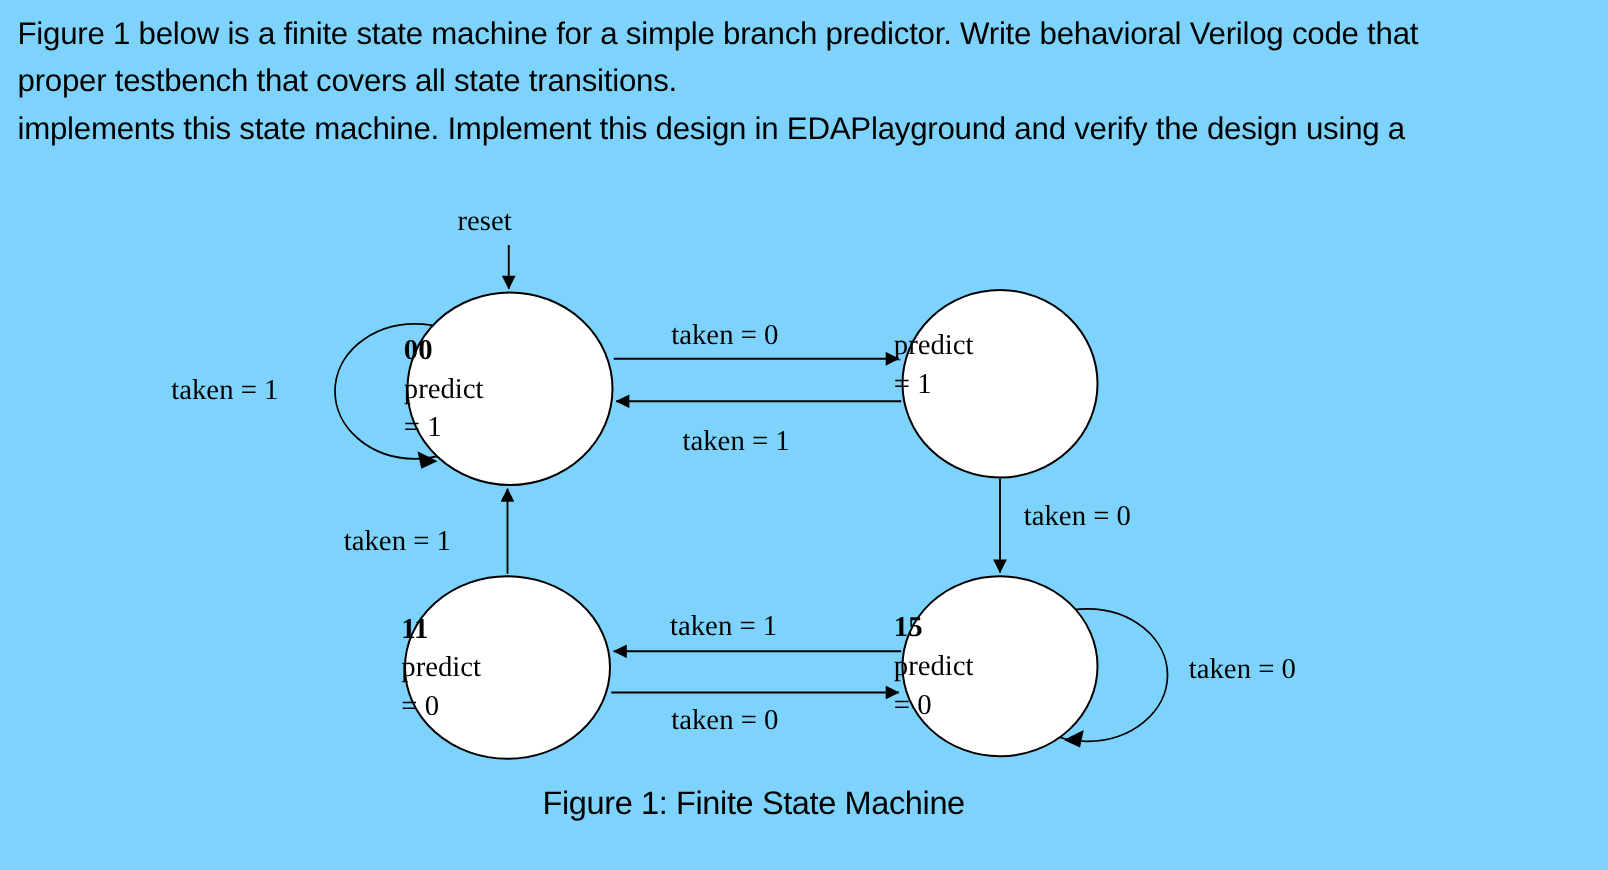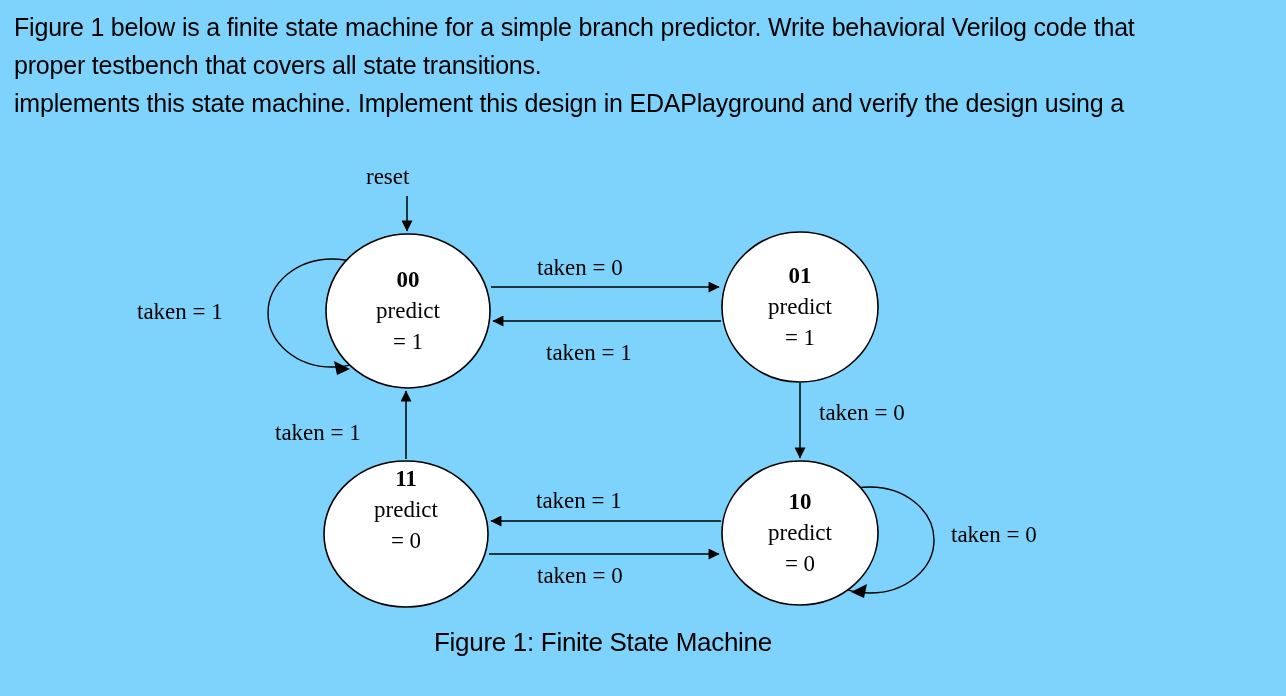--- a/index.html
+++ b/index.html
@@ -31,21 +31,20 @@
     position: absolute;
     font-family: "Liberation Serif", serif;
     font-size: 23px;
     color: #000000;
     white-space: nowrap;
     text-align: right;
   }
   .state-text {
     position: absolute;
     width: 170px;
-    text-align: center;
     font-family: "Liberation Serif", serif;
     font-size: 23px;
     line-height: 31px;
     color: #000000;
   }
   .state-text .code { font-weight: bold; }
   .caption {
     position: absolute;
     left: 434px;
     top: 627px;
@@ -91,31 +90,30 @@
     <polygon points="350,369 334,361 337,375" fill="#000000"></polygon>
     <polygon points="851,592 867,584 864,598" fill="#000000"></polygon>
   </svg>
 
   <div class="state-text" style="left:323px; top:264px;">
     <div class="code">00</div>
     <div>predict</div>
     <div>= 1</div>
   </div>
   <div class="state-text" style="left:715px; top:260px;">
-    <div class="code">01</div>
     <div>predict</div>
     <div>= 1</div>
   </div>
-  <div class="state-text" style="left:321px; top:463px;font-family:Liberation Serif, serif;">
+  <div class="state-text" style="left:321px; top:487px;font-family:Liberation Serif, serif;">
     <div class="code">11</div>
     <div>predict</div>
     <div>= 0</div>
   </div>
   <div class="state-text" style="left:715px; top:486px;">
-    <div class="code">10</div>
+    <div class="code">15</div>
     <div>predict</div>
     <div>= 0</div>
   </div>
 
   <div class="tlabel" style="left:366px; top:164px;">reset</div>
   <div class="tlabel" style="left:137px; top:299px;">taken = 1</div>
   <div class="tlabel" style="left:537px; top:255px;">taken = 0</div>
   <div class="tlabel" style="left:546px; top:340px;">taken = 1</div>
   <div class="tlabel" style="left:819px; top:400px;">taken = 0</div>
   <div class="tlabel" style="left:951px; top:522px;">taken = 0</div>

